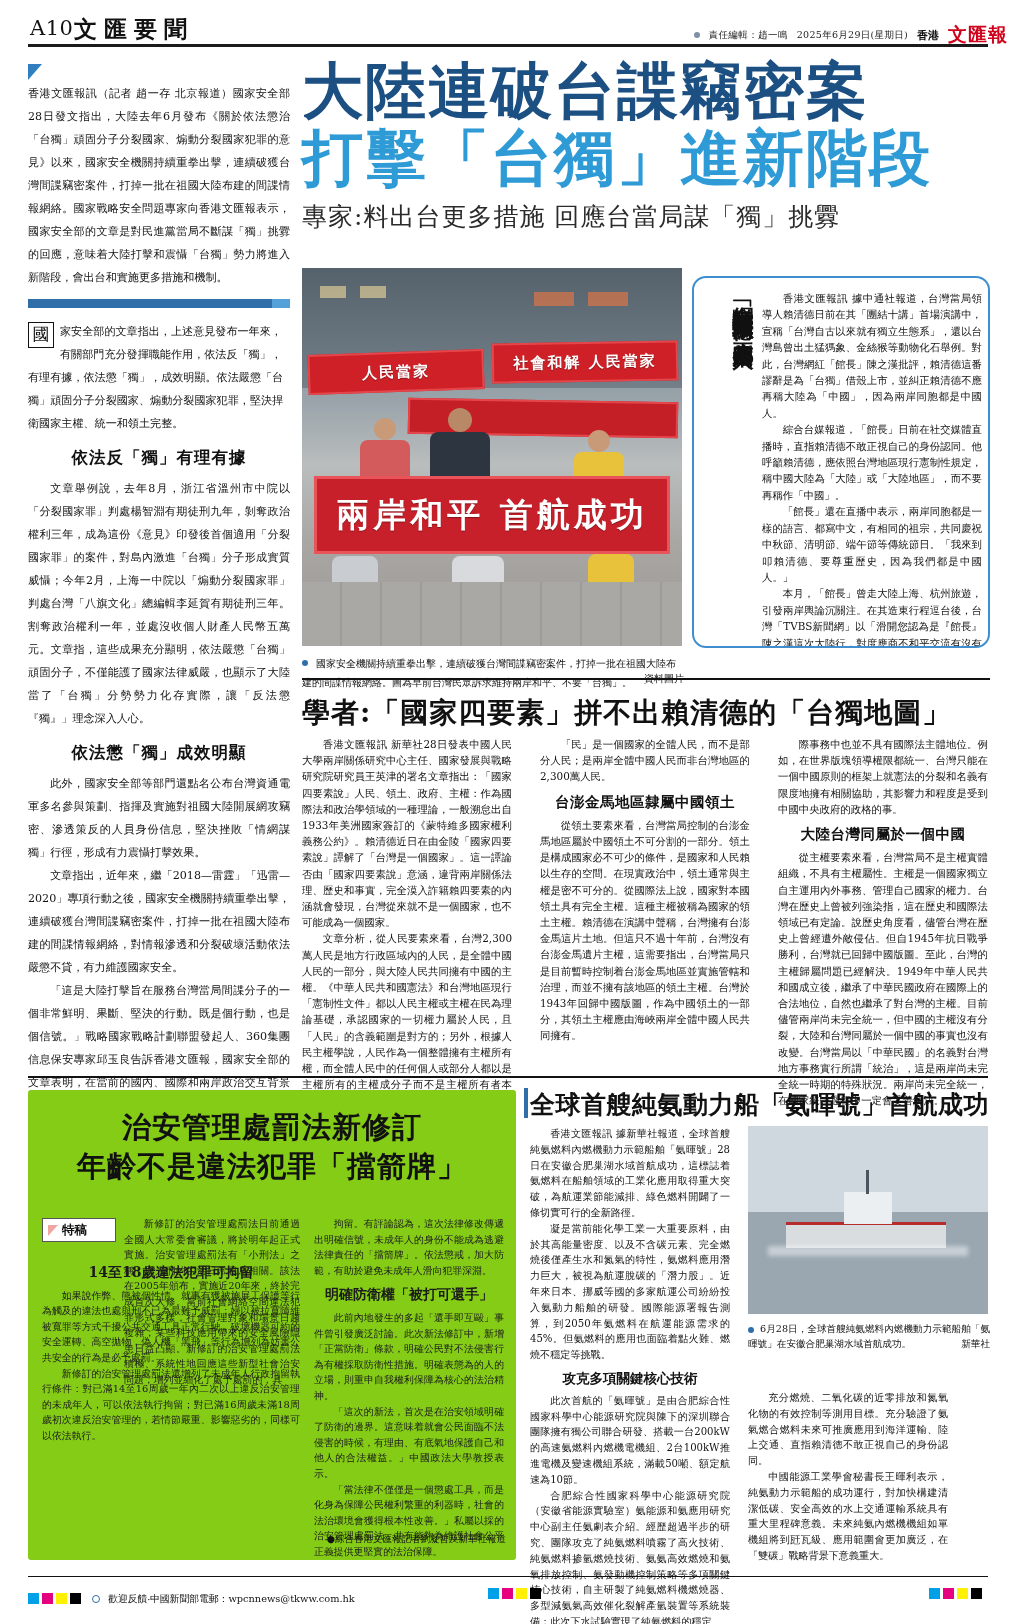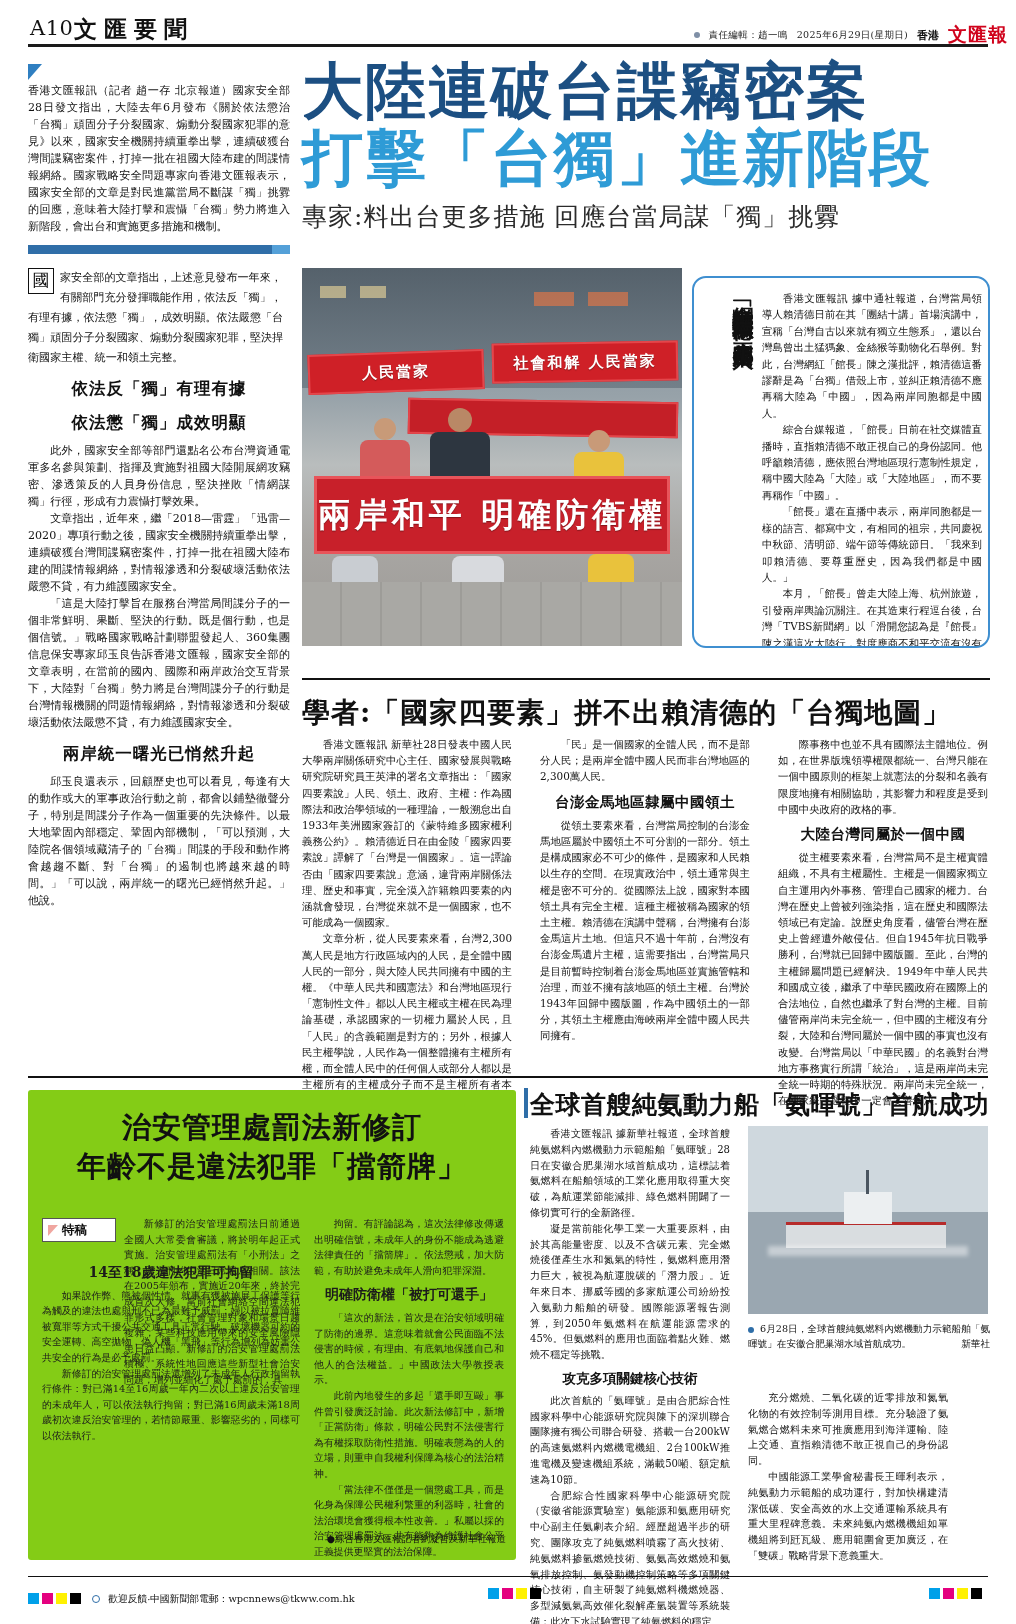--- a/index.html
+++ b/index.html
@@ -31,21 +31,21 @@
   .mh-hk { font-size:11px; color:#111; font-weight:bold; }
   .mh-brand { font-family:"DejaVu Serif", serif; font-weight:bold; font-size:19px; color:#d0021b; letter-spacing:1px; }
   .mh-rule { position:absolute; left:28px; top:44px; width:960px; height:2.5px; background:#1a1a1a; }
 
   
   .lead-col { position:absolute; left:28px; top:64px; width:262px; }
   .lead-tri { width:0;height:0;border-left:14px solid #2f7fc1;border-bottom:16px solid transparent; margin-bottom:2px;}
   .cjk { font-family:"DejaVu Serif", serif; }
   .body-txt {
     font-family:"DejaVu Serif", serif;
-    font-size:11.1px; line-height:17px; color:#121212;
+    font-size:11.1px; line-height:23px; color:#121212;
     text-align:justify; text-justify:inter-character;
   }
   .indent { text-indent:2em; display:block; }
 
   .divider-bar { width:262px; height:9px; background:#2f6ea8; margin:10px 0 12px; position:relative;}
   .divider-bar:after{content:"";position:absolute;right:0;top:0;width:18px;height:9px;background:#54a0d8;}
 
   .dropcap-row { display:block; }
   .dropcap {
     float:left; width:26px; height:26px; margin:2px 6px 0 0;
@@ -217,20 +217,21 @@
     <div class="body-txt">香港文匯報訊（記者 趙一存 北京報道）國家安全部28日發文指出，大陸去年6月發布《關於依法懲治「台獨」頑固分子分裂國家、煽動分裂國家犯罪的意見》以來，國家安全機關持續重拳出擊，連續破獲台灣間諜竊密案件，打掉一批在祖國大陸布建的間諜情報網絡。國家戰略安全問題專家向香港文匯報表示，國家安全部的文章是對民進黨當局不斷謀「獨」挑釁的回應，意味着大陸打擊和震懾「台獨」勢力將進入新階段，會出台和實施更多措施和機制。</div>
 
     <div class="divider-bar"></div>
 
     <div class="dropcap-row">
       <span class="dropcap">國</span>
       <span class="body-txt">家安全部的文章指出，上述意見發布一年來，有關部門充分發揮職能作用，依法反「獨」，有理有據，依法懲「獨」，成效明顯。依法嚴懲「台獨」頑固分子分裂國家、煽動分裂國家犯罪，堅決捍衛國家主權、統一和領土完整。</span>
     </div>
 
     <div class="sub-head">依法反「獨」有理有據</div>
+    <div class="body-txt indent">文章舉例說，去年8月，浙江省溫州市中院以「分裂國家罪」判處楊智淵有期徒刑九年，剝奪政治權利三年，成為這份《意見》印發後首個適用「分裂國家罪」的案件，對島內激進「台獨」分子形成實質威懾；今年2月，上海一中院以「煽動分裂國家罪」判處台灣「八旗文化」總編輯李延賀有期徒刑三年。割奪政治權利一年，並處沒收個人財產人民幣五萬元。文章指，這些成果充分顯明，依法嚴懲「台獨」頑固分子，不僅能護了國家法律威嚴，也顯示了大陸當了「台獨」分勢勢力化存實際，讓「反法懲『獨』」理念深入人心。</div>
 
     <div class="sub-head">依法懲「獨」成效明顯</div>
     <div class="body-txt indent">此外，國家安全部等部門還點名公布台灣資通電軍多名參與策劃、指揮及實施對祖國大陸開展網攻竊密、滲透策反的人員身份信息，堅決挫敗「情網謀獨」行徑，形成有力震懾打擊效果。</div>
     <div class="body-txt indent">文章指出，近年來，繼「2018—雷霆」「迅雷—2020」專項行動之後，國家安全機關持續重拳出擊，連續破獲台灣間諜竊密案件，打掉一批在祖國大陸布建的間諜情報網絡，對情報滲透和分裂破壞活動依法嚴懲不貸，有力維護國家安全。</div>
     <div class="body-txt indent">「這是大陸打擊旨在服務台灣當局間諜分子的一個非常鮮明、果斷、堅決的行動。既是個行動，也是個信號。」戰略國家戰略計劃聯盟發起人、360集團信息保安專家邱玉良告訴香港文匯報，國家安全部的文章表明，在當前的國內、國際和兩岸政治交互背景下，大陸對「台獨」勢力將是台灣間諜分子的行動是台灣情報機關的問題情報網絡，對情報渗透和分裂破壞活動依法嚴懲不貸，有力維護國家安全。</div>
 
     <div class="sub-head">兩岸統一曙光已悄然升起</div>
     <div class="body-txt indent">邱玉良還表示，回顧歷史也可以看見，每逢有大的動作或大的軍事政治行動之前，都會以鋪墊徹聲分子，特別是間諜分子作為一個重要的先決條件。以最大地鞏固內部穩定、鞏固內部機制，「可以預測，大陸院各個領域藏清子的「台獨」間諜的手段和動作將會越趨不斷、對「台獨」的遏制也將越來越的時間。」「可以說，兩岸統一的曙光已經悄然升起。」他說。</div>
   </div>
 
@@ -257,29 +258,34 @@
     <div class="banner" style="left:106px;top:132px;width:270px;height:36px;transform:rotate(1deg);background:#c41f27;"></div>
 
     <div class="head" style="left:72px;top:150px;width:22px;height:22px;"></div>
     <div class="person" style="left:58px;top:172px;width:50px;height:92px;background:#d45b5b;"></div>
     <div class="head" style="left:146px;top:140px;width:24px;height:24px;background:#b98866;"></div>
     <div class="person" style="left:128px;top:164px;width:60px;height:100px;background:#2d3640;"></div>
     <div class="head" style="left:286px;top:162px;width:22px;height:22px;"></div>
     <div class="person" style="left:272px;top:184px;width:50px;height:96px;background:#e9c23c;"></div>
 
     <div class="banner" style="left:12px;top:208px;width:356px;height:78px;background:#c8202a;border:3px solid #e8545a;">
-      <div class="banner-txt" style="font-size:33px;letter-spacing:4px;">兩岸和平 明確防衛權</div>
+      <div class="banner-txt" style="font-size:33px;letter-spacing:4px;">兩岸和平 首航成功</div>
     </div>
 
     <div class="person" style="left:30px;top:288px;width:46px;height:60px;background:#c9cdd2;"></div>
     <div class="person" style="left:150px;top:288px;width:52px;height:62px;background:#d8dade;"></div>
     <div class="person" style="left:286px;top:286px;width:46px;height:64px;background:#e9c23c;"></div>
     <div class="ground"></div>
   </div>
 
+  <div class="cap-row">
+    <span class="cap-dot"></span>
+    <span class="caption">國家安全機關持續重拳出擊，連續破獲台灣間諜竊密案件，打掉一批在祖國大陸布建的間諜情報網絡。圖為早前台灣民眾訴求維持兩岸和平、不要「台獨」。</span>
+    <span class="caption cap-credit">資料圖片</span>
+  </div>
 
   <div class="side-box">
     <div class="side-title">台網紅「館長」直播糾正賴清德：兩岸都是中國人</div>
     <div class="side-body">
       <span class="indent">香港文匯報訊  據中通社報道，台灣當局領導人賴清德日前在其「團結十講」首場演講中，宣稱「台灣自古以來就有獨立生態系」，還以台灣島曾出土猛獁象、金絲猴等動物化石舉例。對此，台灣網紅「館長」陳之漢批評，賴清德這番謬辭是為「台獨」借殼上市，並糾正賴清德不應再稱大陸為「中國」，因為兩岸同胞都是中國人。</span>
       <span class="indent">綜合台媒報道，「館長」日前在社交媒體直播時，直指賴清德不敢正視自己的身份認同。他呼籲賴清德，應依照台灣地區現行憲制性規定，稱中國大陸為「大陸」或「大陸地區」，而不要再稱作「中國」。</span>
       <span class="indent">「館長」還在直播中表示，兩岸同胞都是一樣的語言、都寫中文，有相同的祖宗，共同慶祝中秋節、清明節、端午節等傳統節日。「我來到叩賴清德、要尊重歷史，因為我們都是中國人。」</span>
       <span class="indent">本月，「館長」曾走大陸上海、杭州旅遊，引發兩岸輿論沉關注。在其造東行程逗台後，台灣「TVBS新聞網」以「滑開您認為是『館長』陳之漢這次大陸行，對度應商不和平交流有沒有幫助？」為題發起網路投票，結果近八成參與者認同「有幫助」。</span>
 
     </div>
@@ -320,22 +326,22 @@
     </div>
     <div class="feat-col fc1b">
       <div class="feat-mini">14至18歲違法犯罪可拘留</div>
       <span class="indent">如果說作弊、熊被個性情、就事有獲被施展工保護等行為觸及的違法也處與刑不已為最難予威罰；婦以被拉寬隨維被寬罪等方式干擾公共交通工具正常行駛，破壞機器可約的安全運轉、高空拋物，偽人機「黑飛」等行為增列為妨害公共安全的行為是必予處罰。</span>
       <span class="indent">新修訂的治安管理處罰法還增列了未成年人行政拘留執行條件：對已滿14至16周歲一年內二次以上違反治安管理的未成年人，可以依法執行拘留；對已滿16周歲未滿18周歲初次違反治安管理的，若情節嚴重、影響惡劣的，同樣可以依法執行。</span>
     </div>
 
     <div class="feat-col fc2">
       <span class="indent">拘留。有評論認為，這次法律修改傳遞出明確信號，未成年人的身份不能成為逃避法律責任的「擋箭牌」。依法懲戒，加大防範，有助於避免未成年人滑向犯罪深淵。</span>
       <div class="feat-mini">明確防衛權「被打可還手」</div>
+      <span class="indent">此前內地發生的多起「還手即互毆」事件曾引發廣泛討論。此次新法修訂中，新增「正當防衛」條款，明確公民對不法侵害行為有權採取防衛性措施。明確表態為的人的立場，則重申自我權利保障為核心的法治精神。</span>
       <span class="indent">「這次的新法，首次是在治安領域明確了防衛的邊界。這意味着就會公民面臨不法侵害的時候，有理由、有底氣地保護自己和他人的合法權益。」中國政法大學教授表示。</span>
-      <span class="indent">此前內地發生的多起「還手即互毆」事件曾引發廣泛討論。此次新法修訂中，新增「正當防衛」條款，明確公民對不法侵害行為有權採取防衛性措施。明確表態為的人的立場，則重申自我權利保障為核心的法治精神。</span>
       <span class="indent">「當法律不僅僅是一個懲處工具，而是化身為保障公民權利繁重的利器時，社會的法治環境會獲得根本性改善。」私屬以採的治安管理處罰法，共有能夠為維護社會公平正義提供更堅實的法治保障。</span>
     </div>
     <div class="feat-credit">●綜合香港文匯報記者劉凝哲及新華社報道</div>
   </div>
 
   <div class="art4-bar"></div>
   <div class="art4-head">全球首艘純氨動力船「氨暉號」首航成功</div>
 
   <div class="art4-col a1">
     <span class="indent">香港文匯報訊  據新華社報道，全球首艘純氨燃料內燃機動力示範船舶「氨暉號」28日在安徽合肥巢湖水域首航成功，這標誌着氨燃料在船舶領域的工業化應用取得重大突破，為航運業節能減排、綠色燃料開闢了一條切實可行的全新路徑。</span>

